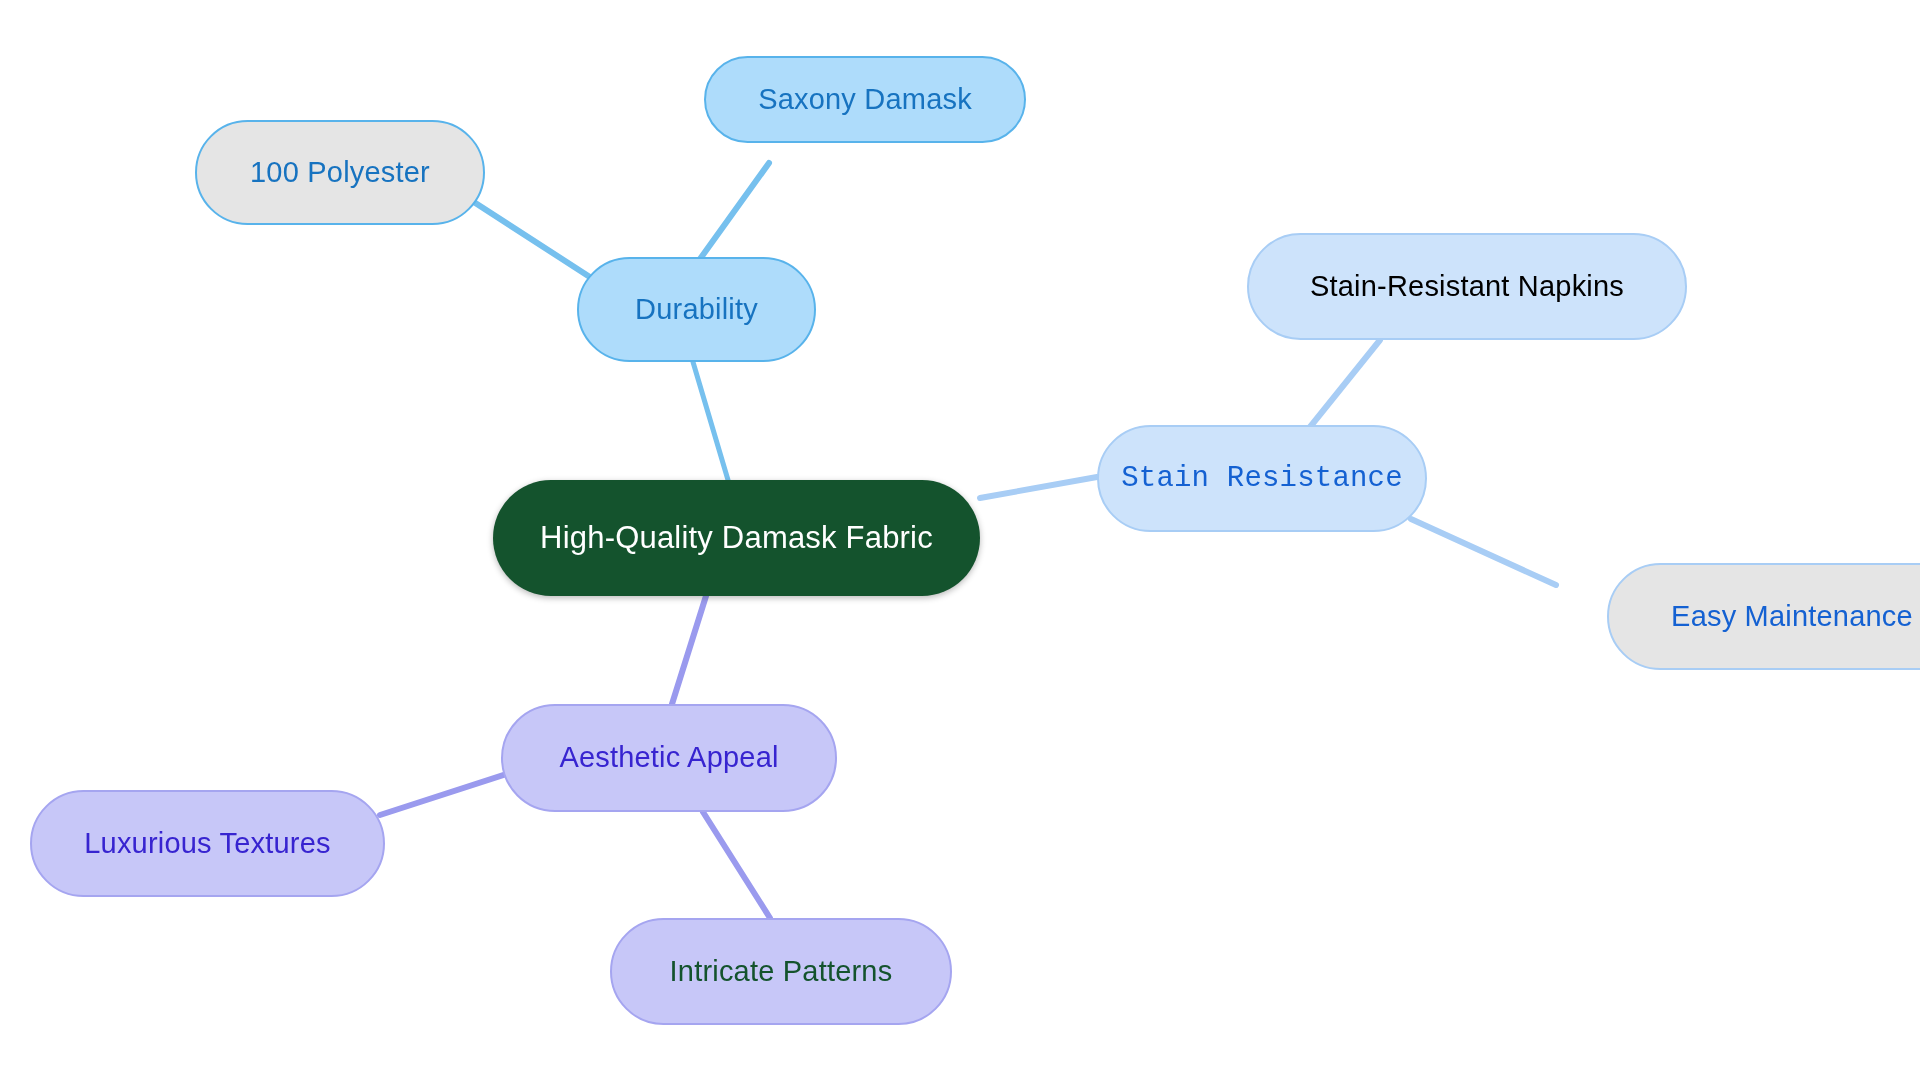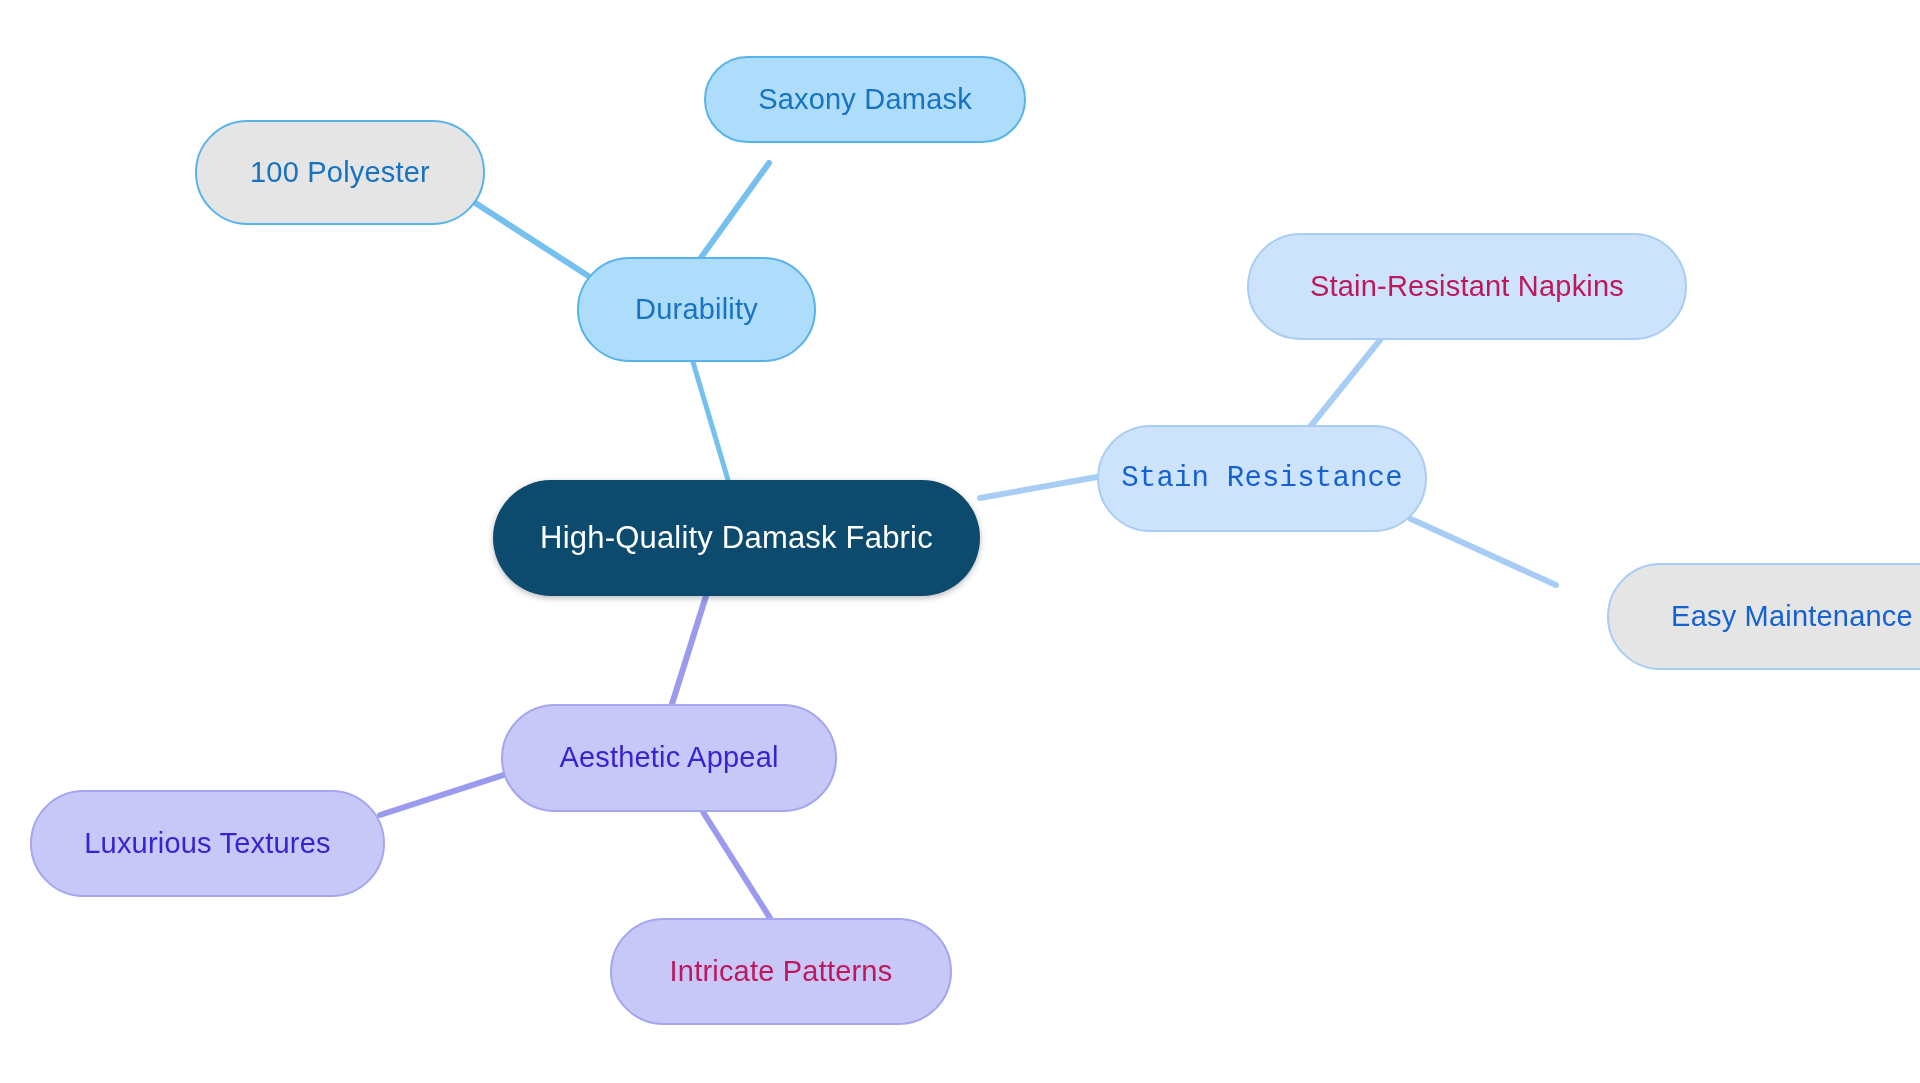--- a/index.html
+++ b/index.html
@@ -58,44 +58,44 @@
       <line x1="980" y1="498" x2="1097" y2="477" stroke="#a8cdf5" stroke-width="6" stroke-linecap="round"></line>
       <line x1="706" y1="596" x2="672" y2="704" stroke="#9a9aee" stroke-width="6" stroke-linecap="round"></line>
       <line x1="596" y1="281" x2="463" y2="195" stroke="#76c0ee" stroke-width="6" stroke-linecap="round"></line>
       <line x1="700" y1="259" x2="769" y2="163" stroke="#76c0ee" stroke-width="6" stroke-linecap="round"></line>
       <line x1="1310" y1="427" x2="1380" y2="340" stroke="#a8cdf5" stroke-width="6" stroke-linecap="round"></line>
       <line x1="1411" y1="519" x2="1556" y2="585" stroke="#a8cdf5" stroke-width="6" stroke-linecap="round"></line>
       <line x1="513" y1="772" x2="380" y2="815" stroke="#9a9aee" stroke-width="6" stroke-linecap="round"></line>
       <line x1="703" y1="812" x2="770" y2="918" stroke="#9a9aee" stroke-width="6" stroke-linecap="round"></line>
     </svg>
   <div id="node-layer">
-      <div class="node node-root" style="left: 493px; top: 480px; width: 487px; height: 116px; background: #0c4a6e; border-color: rgb(13, 17, 23); color: rgb(255, 255, 255); font-size: 31px; border-radius: 58px;">
+      <div class="node node-root" style="left: 493px; top: 480px; width: 487px; height: 116px; background: #14532d; border-color: rgb(13, 17, 23); color: rgb(255, 255, 255); font-size: 31px; border-radius: 58px;">
         <span class="node-label">High-Quality Damask Fabric</span>
       </div>
       <div class="node" style="left: 577px; top: 257px; width: 239px; height: 105px; background: rgb(174, 220, 251); border-color: rgb(88, 179, 235); color: rgb(23, 115, 192); font-size: 29px; border-radius: 52.5px;">
         <span class="node-label">Durability</span>
       </div>
       <div class="node" style="left: 195px; top: 120px; width: 290px; height: 105px; background: #e5e5e5; border-color: rgb(88, 179, 235); color: rgb(23, 115, 192); font-size: 29px; border-radius: 52.5px;">
         <span class="node-label">100 Polyester</span>
       </div>
       <div class="node" style="left: 704px; top: 56px; width: 322px; height: 87px; background: rgb(174, 220, 251); border-color: rgb(88, 179, 235); color: rgb(23, 115, 192); font-size: 29px; border-radius: 53.5px;">
         <span class="node-label">Saxony Damask</span>
       </div>
       <div class="node" style="left: 1097px; top: 425px; width: 330px; height: 107px; background: rgb(205, 227, 251); border-color: rgb(168, 205, 245); color: rgb(20, 97, 210); font-size: 29px; border-radius: 53.5px; font-family: Liberation Mono, monospace;">
         <span class="node-label">Stain Resistance</span>
       </div>
-      <div class="node" style="left: 1247px; top: 233px; width: 440px; height: 107px; background: rgb(205, 227, 251); border-color: rgb(168, 205, 245); color: #be185d; font-size: 29px; border-radius: 53.5px;">
+      <div class="node" style="left: 1247px; top: 233px; width: 440px; height: 107px; background: rgb(205, 227, 251); border-color: rgb(168, 205, 245); color: #000000; font-size: 29px; border-radius: 53.5px;">
         <span class="node-label">Stain-Resistant Napkins</span>
       </div>
       <div class="node" style="left: 1607px; top: 563px; width: 370px; height: 107px; background: #e5e5e5; border-color: rgb(168, 205, 245); color: rgb(20, 97, 210); font-size: 29px; border-radius: 53.5px;">
         <span class="node-label">Easy Maintenance</span>
       </div>
       <div class="node" style="left: 501px; top: 704px; width: 336px; height: 108px; background: rgb(199, 199, 248); border-color: rgb(165, 165, 240); color: rgb(55, 36, 208); font-size: 29px; border-radius: 54px;">
         <span class="node-label">Aesthetic Appeal</span>
       </div>
       <div class="node" style="left: 30px; top: 790px; width: 355px; height: 107px; background: rgb(199, 199, 248); border-color: rgb(165, 165, 240); color: rgb(55, 36, 208); font-size: 29px; border-radius: 53.5px;">
         <span class="node-label">Luxurious Textures</span>
       </div>
-      <div class="node" style="left: 610px; top: 918px; width: 342px; height: 107px; background: rgb(199, 199, 248); border-color: rgb(165, 165, 240); color: #be185d; font-size: 29px; border-radius: 53.5px;">
+      <div class="node" style="left: 610px; top: 918px; width: 342px; height: 107px; background: rgb(199, 199, 248); border-color: rgb(165, 165, 240); color: #14532d; font-size: 29px; border-radius: 53.5px;">
         <span class="node-label">Intricate Patterns</span>
       </div>
     </div>
 </div>
 
 </body></html>

